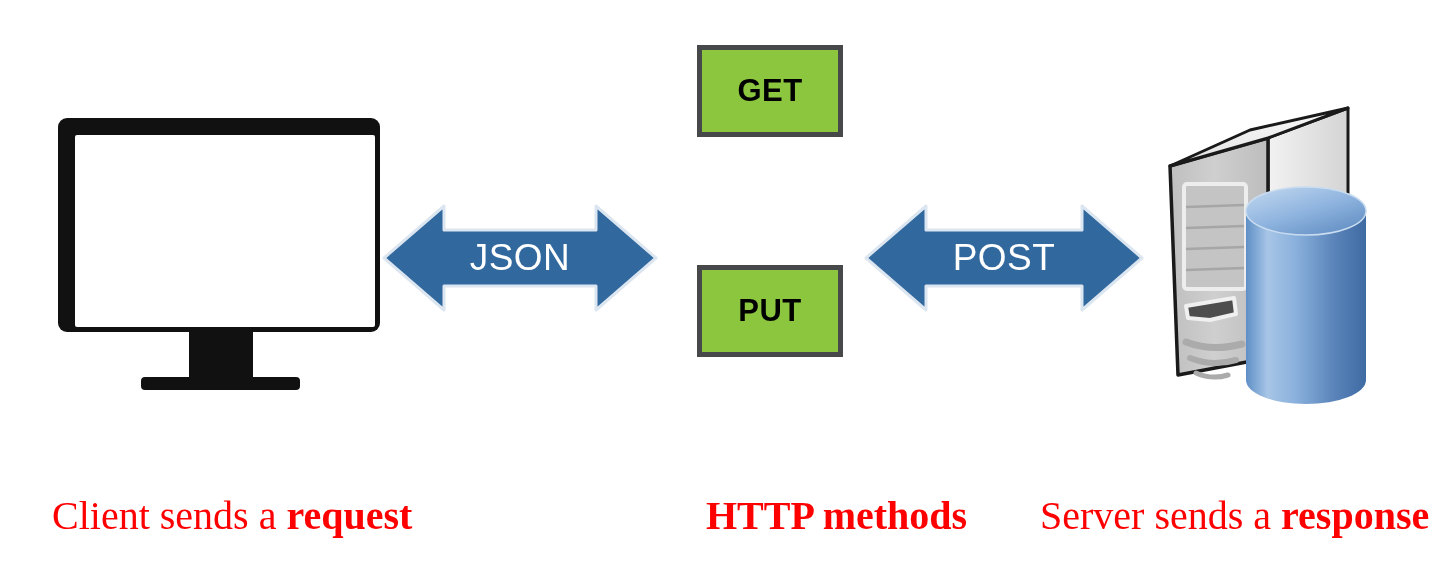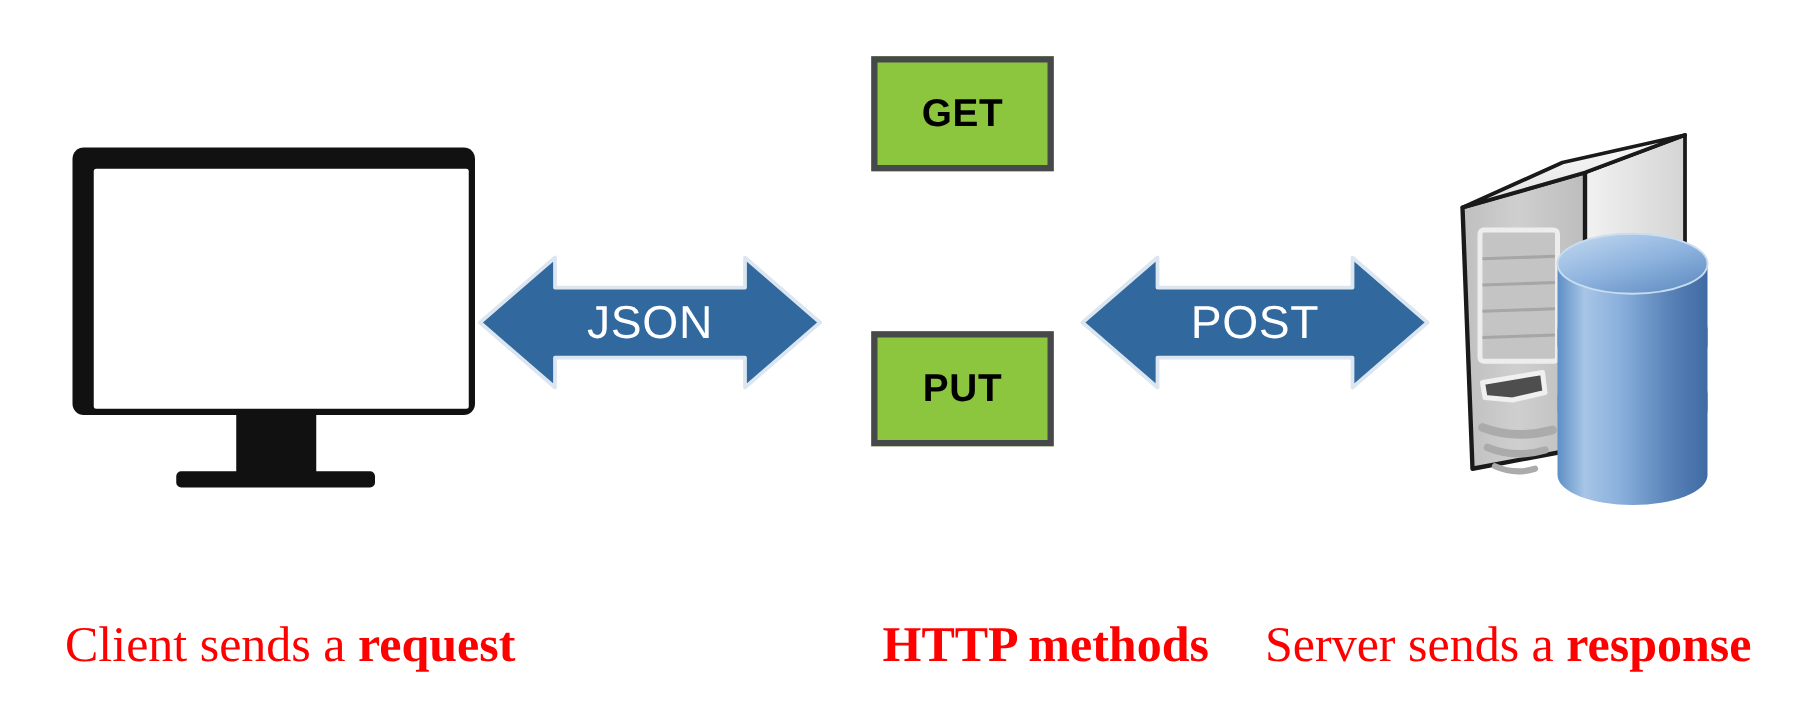--- a/index.html
+++ b/index.html
@@ -92,21 +92,21 @@
     top: 492px;
     color: #FF0000;
     font-size: 40px;
     font-weight: 400;
     white-space: nowrap;
     font-family: Liberation Serif, serif;
   }
   .caption b { font-weight: bold; }
   #caption-client { left: 52px; }
   #caption-methods { left: 658px; font-weight: bold; margin-left: 48px; }
-  #caption-server { left: 1012px; }
+  #caption-server { left: 1040px; }
 </style>
 </head>
 <body>
 
 <div id="canvas">
 
   <div class="monitor-group">
     <div class="monitor-bezel">
       <div class="monitor-screen"></div>
     </div>

